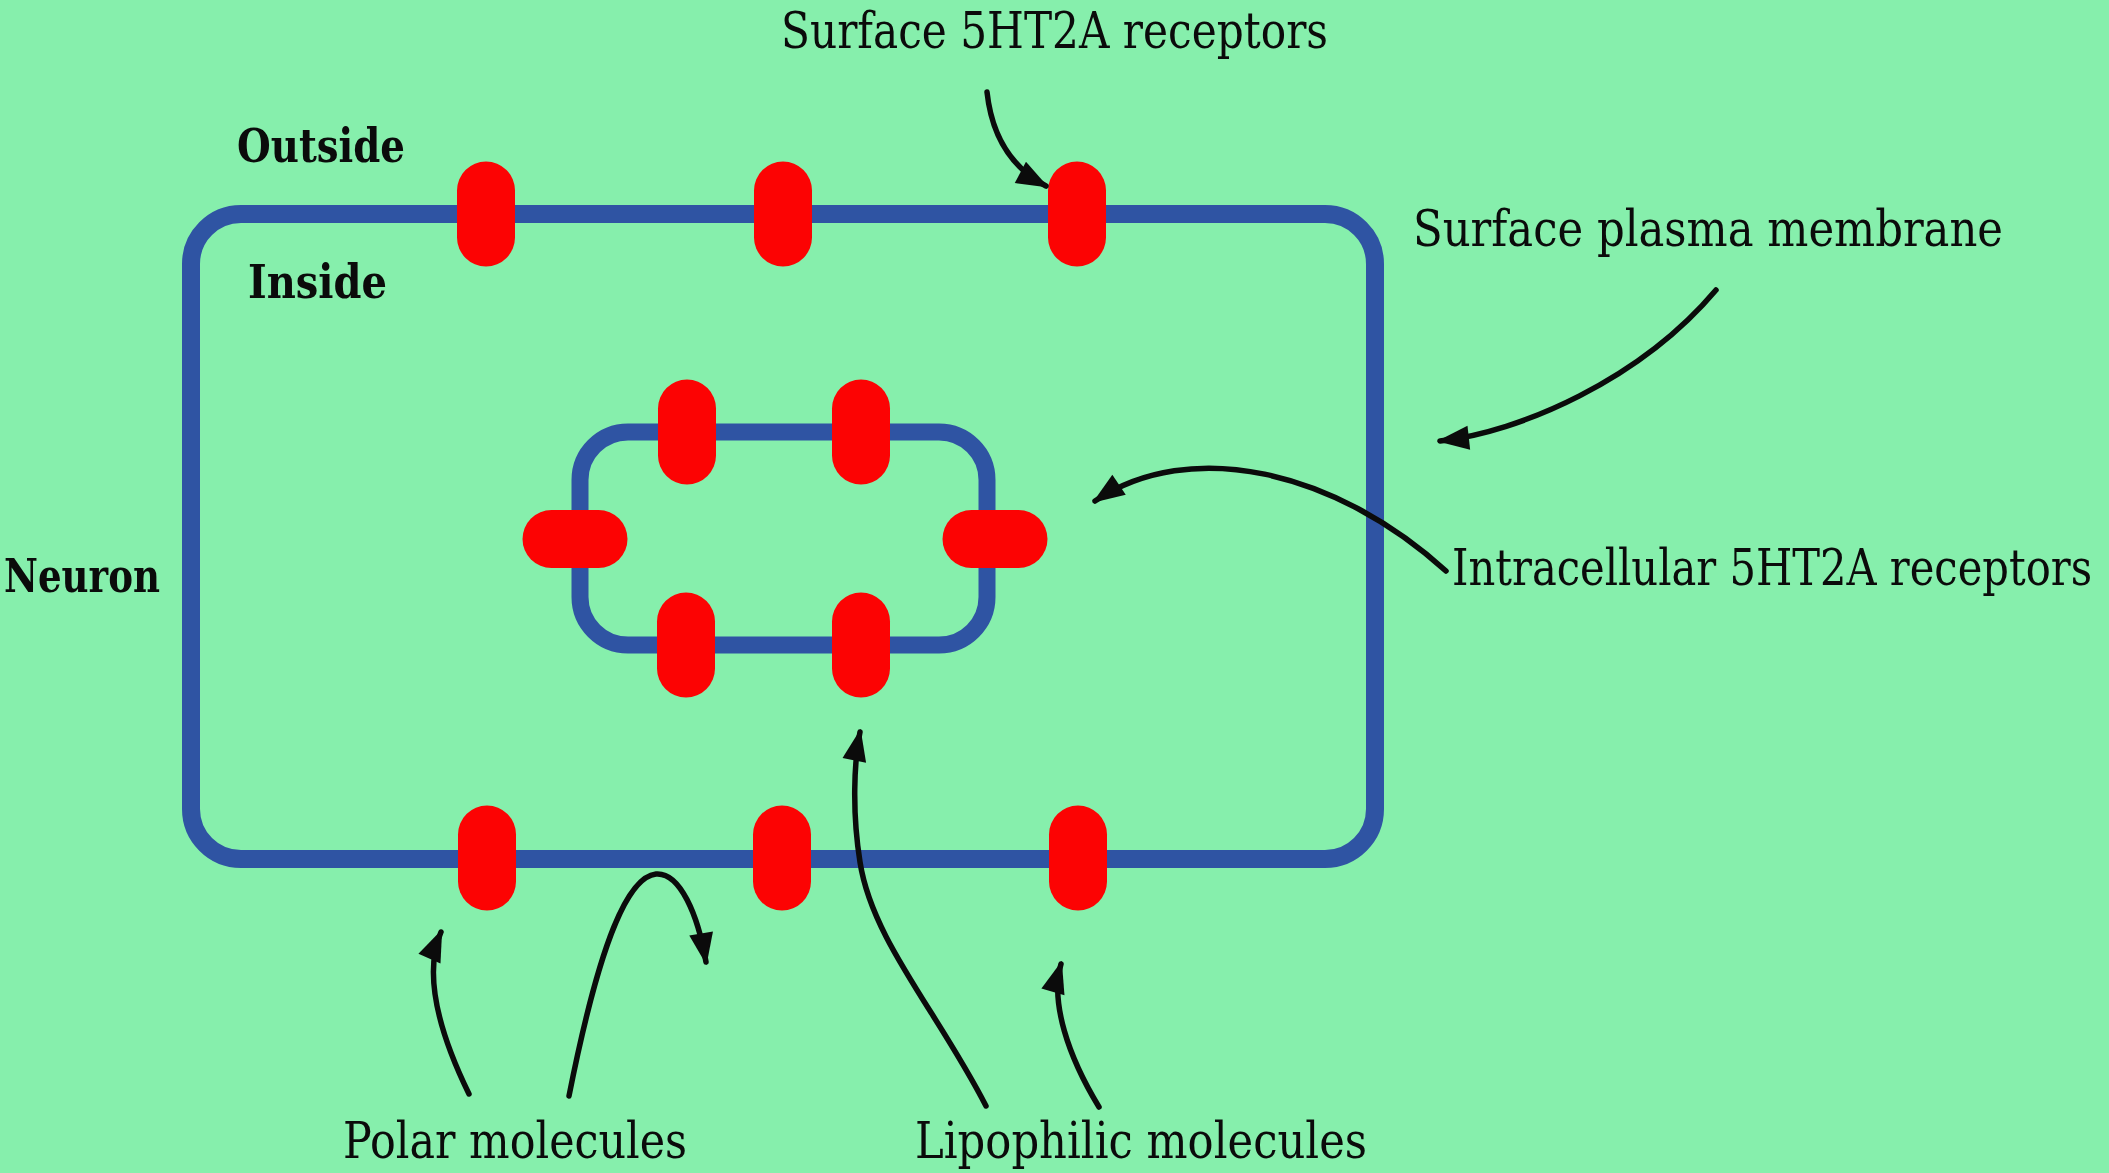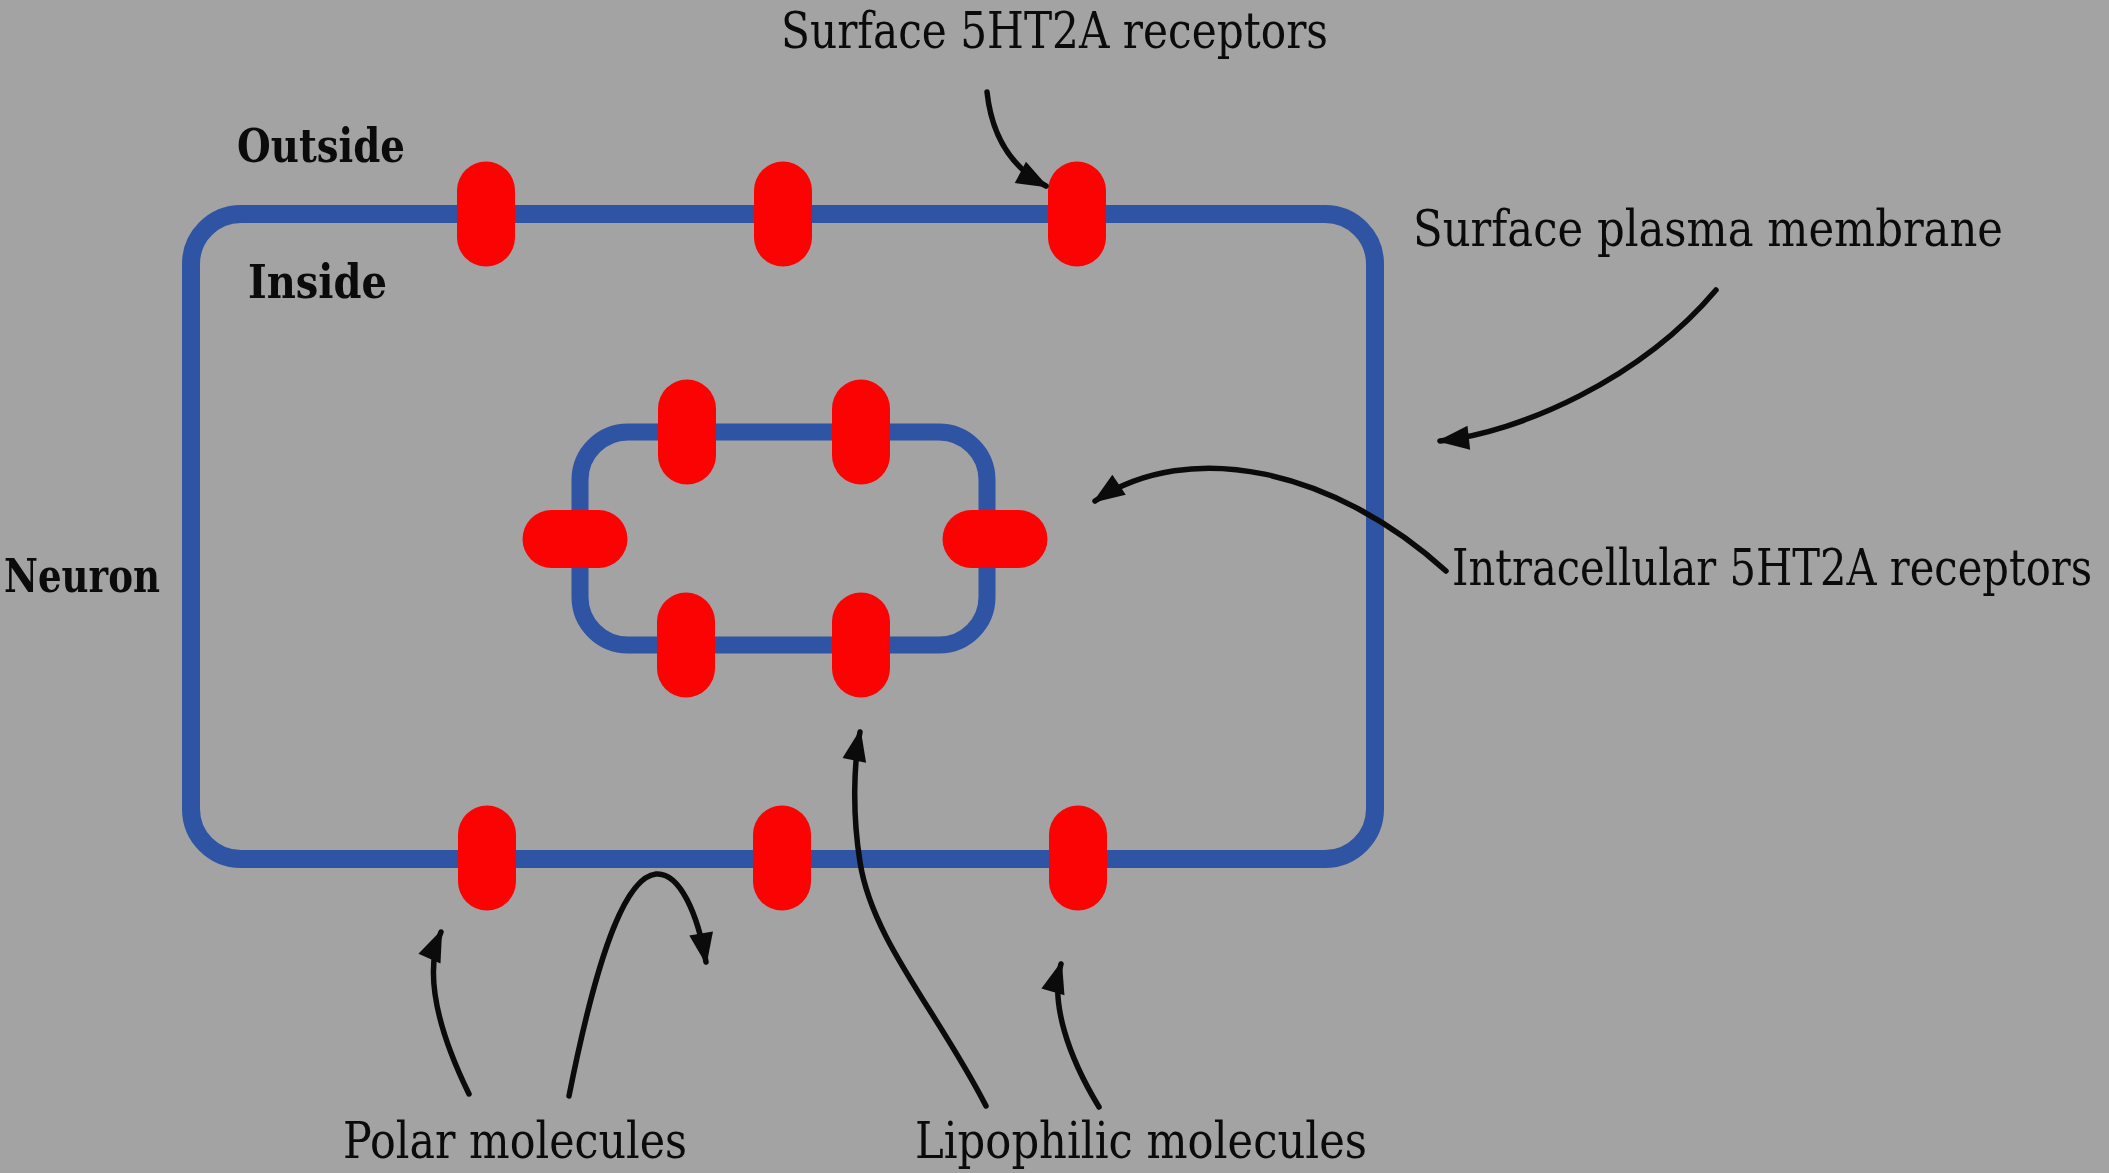--- a/index.html
+++ b/index.html
@@ -1,16 +1,16 @@
 <!DOCTYPE html>
 <html><head>
 <meta charset="utf-8">
 <style>
   html,body{margin:0;padding:0;background:#ffffff;}
-  .stage{position:relative;width:2109px;height:1173px;background:#a3a3a3;overflow:hidden;}
+  .stage{position:relative;width:2109px;height:1173px;background:#86efac;overflow:hidden;}
   svg{display:block;width:100%;height:100%;}
   .ann{font-family:"DejaVu Serif","Liberation Serif",serif;font-size:50px;fill:#0b0b0b;}
   .hdr{font-family:"DejaVu Serif","Liberation Serif",serif;font-size:46px;font-weight:700;fill:#0b0b0b;}
   .membrane{fill:none;}
   .arrow{fill:none;stroke-width:5.5;stroke-linecap:round;}
 </style>
 </head>
 <body>
 
 <div class="stage">

